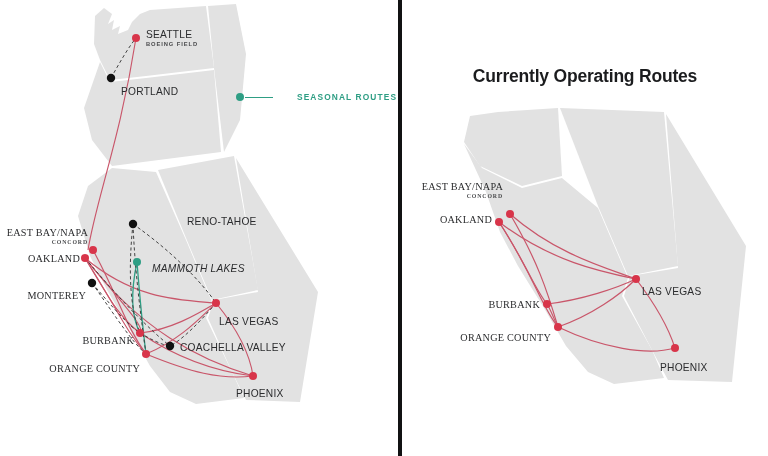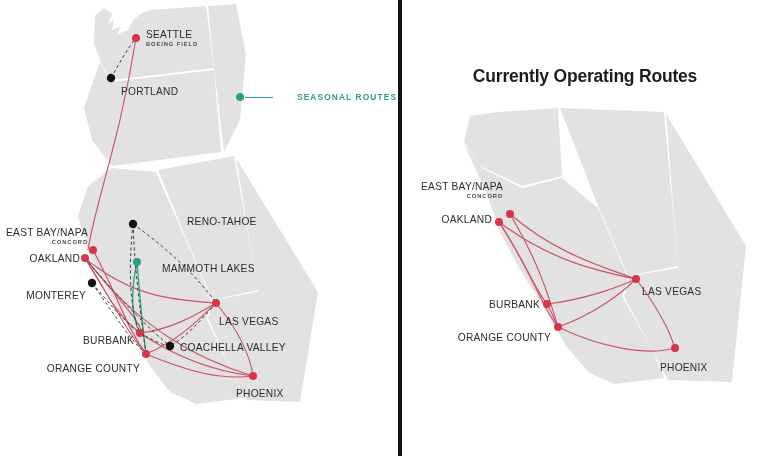--- a/index.html
+++ b/index.html
@@ -36,21 +36,21 @@
   
   .city-label{
     position:absolute;color:#2b2c2e;font-size:10.2px;
     letter-spacing:0.25px;white-space:nowrap;line-height:1.05;
   }
   .city-sub{
     display:block;font-size:5.8px;letter-spacing:0.9px;color:#4a4b4d;
     font-weight:700;
   }
   .sub-right{text-align:right;}
-  .ta-r{text-align:right;}
+  .ta-r{text-align:right;font-family:Liberation Serif, serif;}
 </style>
 </head>
 <body>
 
 <div id="root">
 
   <div class="panel" id="panel-left">
 
     <svg class="map-svg" width="400" height="456" viewBox="0 0 400 456">
       <g>
@@ -115,21 +115,21 @@
         </g>
     </svg>
 
     <div id="left-labels">
         <div class="city-label" style="left: 146px; top: 30px;"><span>SEATTLE</span><span class="city-sub">BOEING FIELD</span></div>
         <div class="city-label" style="left: 121px; top: 87px;"><span>PORTLAND</span></div>
         <div class="city-label ta-r" style="right: 312px; top: 228px;"><span>EAST BAY/NAPA</span><span class="city-sub sub-right">CONCORD</span></div>
         <div class="city-label ta-r" style="right: 320px; top: 254px;"><span>OAKLAND</span></div>
         <div class="city-label ta-r" style="right: 314px; top: 291px;"><span>MONTEREY</span></div>
         <div class="city-label" style="left: 143px; top: 217px; margin-left: 44px;"><span>RENO-TAHOE</span></div>
-        <div class="city-label" style="left: 162px; top: 264px;"><span>MAMMOTH LAKES</span></div>
+        <div class="city-label" style="left: 152px; top: 264px; font-style: italic;"><span>MAMMOTH LAKES</span></div>
         <div class="city-label ta-r" style="right: 266px; top: 336px;"><span>BURBANK</span></div>
         <div class="city-label ta-r" style="right: 260px; top: 364px;"><span>ORANGE COUNTY</span></div>
         <div class="city-label" style="left: 180px; top: 343px;"><span>COACHELLA VALLEY</span></div>
         <div class="city-label" style="left: 219px; top: 317px;"><span>LAS VEGAS</span></div>
         <div class="city-label" style="left: 236px; top: 389px;"><span>PHOENIX</span></div>
       </div>
 
     <div id="legend">
         <div class="legend-row">
           <span class="legend-dot" style="background: rgb(46, 158, 132);"></span>

